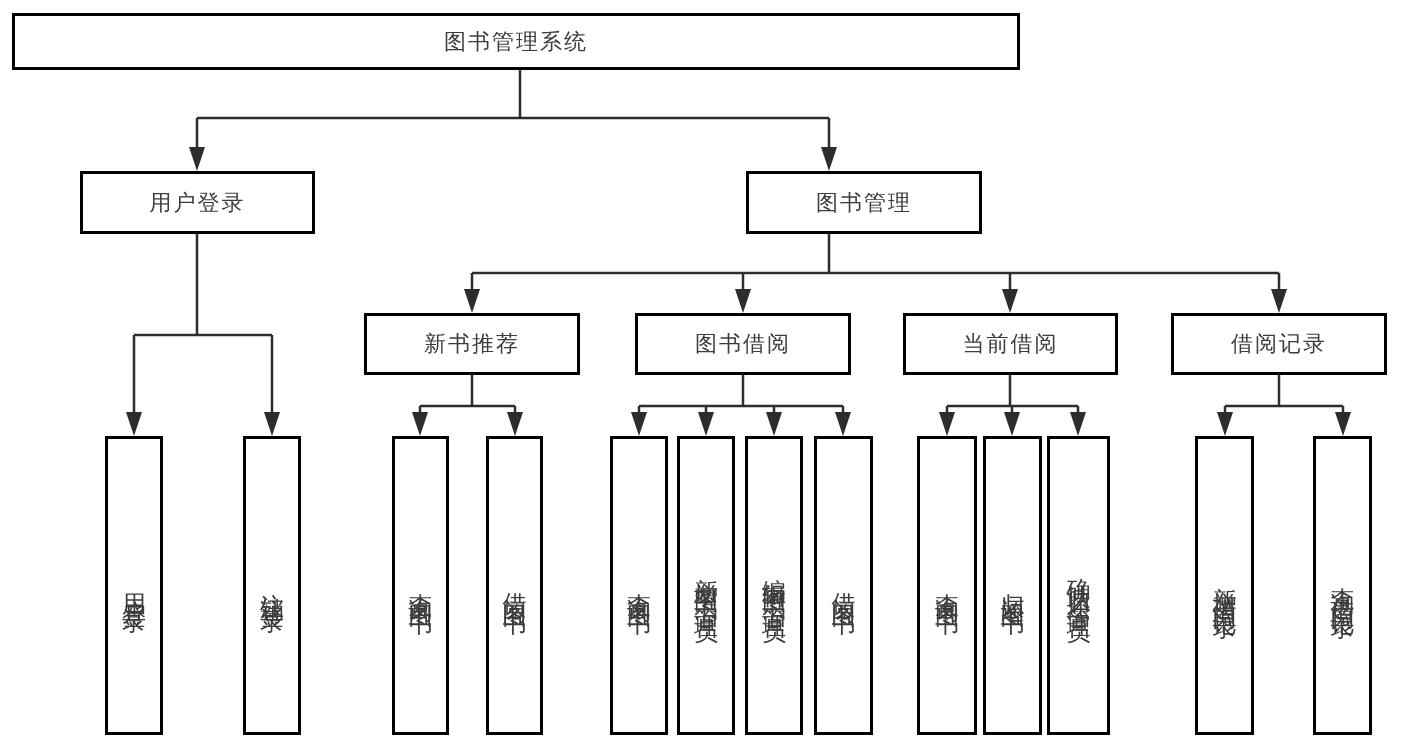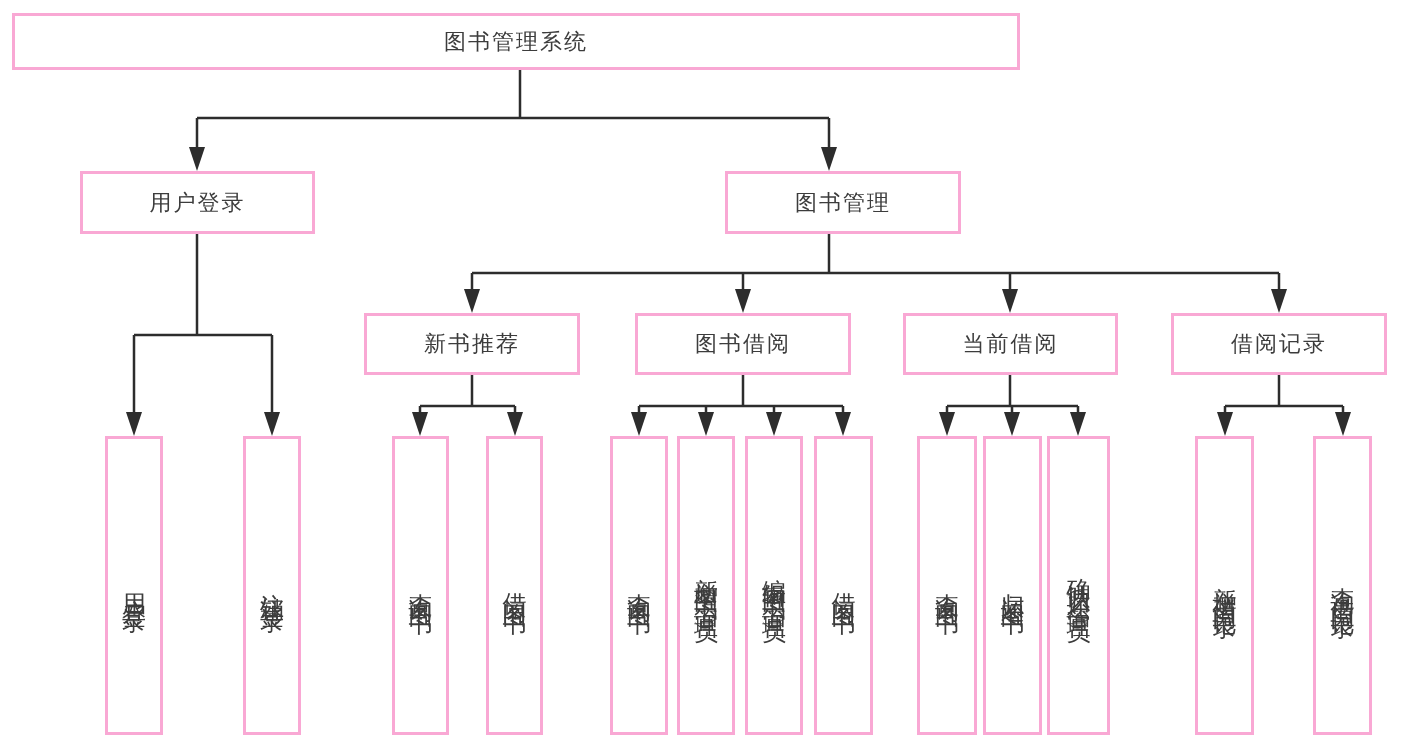--- a/index.html
+++ b/index.html
@@ -8,21 +8,21 @@
     width:1405px;height:747px;
     background:#ffffff;
     font-family:"Liberation Sans","DejaVu Sans",sans-serif;
     overflow:hidden;
   }
   .connectors{position:absolute;left:0;top:0;width:1405px;height:747px;}
   .box{
     position:absolute;
     box-sizing:border-box;
     background:#ffffff;
-    border:3px solid #f9a8d4;
+    border:3px solid #000000;
     display:flex;
     align-items:center;
     justify-content:center;
     color:#3c3c3c;
     font-size:22px;
     letter-spacing:2px;
     white-space:nowrap;
     z-index:2;
   }
   .leaf{
@@ -87,21 +87,21 @@
       <polygon points="1004,412 1020,412 1012,436"></polygon>
       <polygon points="1070,412 1086,412 1078,436"></polygon>
       <polygon points="1217,412 1233,412 1225,436"></polygon>
       <polygon points="1335,412 1351,412 1343,436"></polygon>
     </g>
   </svg>
 
   <div class="box" style="left:12px;top:13px;width:1008px;height:57px">图书管理系统</div>
 
   <div class="box" style="left:80px;top:171px;width:235px;height:63px">用户登录</div>
-  <div class="box" style="left:725px;top:171px;width:236px;height:63px">图书管理</div>
+  <div class="box" style="left:746px;top:171px;width:236px;height:63px">图书管理</div>
 
   <div class="box" style="left:364px;top:313px;width:216px;height:62px">新书推荐</div>
   <div class="box" style="left:635px;top:313px;width:216px;height:62px">图书借阅</div>
   <div class="box" style="left:903px;top:313px;width:215px;height:62px">当前借阅</div>
   <div class="box" style="left:1171px;top:313px;width:216px;height:62px">借阅记录</div>
 
   <div class="box leaf" style="left:105px;top:436px;width:58px;height:299px">用户登录</div>
   <div class="box leaf" style="left:243px;top:436px;width:58px;height:299px">注销登录</div>
 
   <div class="box leaf" style="left:392px;top:436px;width:57px;height:299px">查询图书</div>

